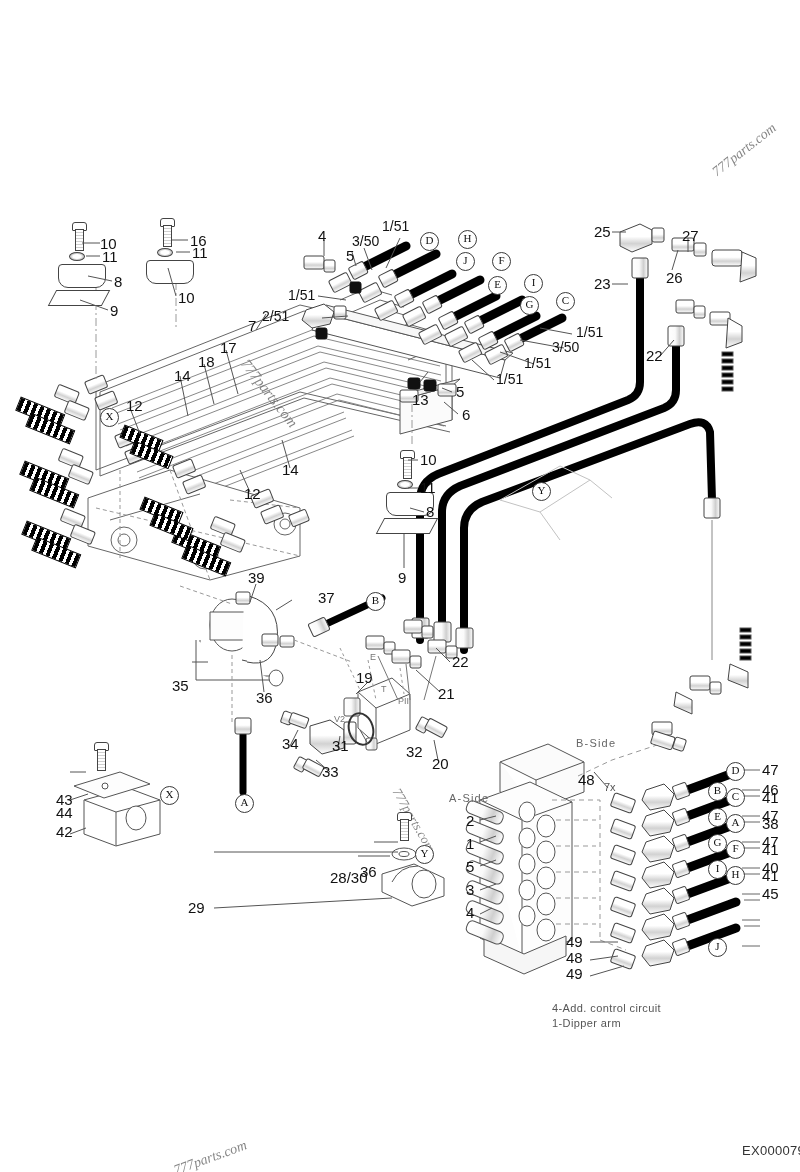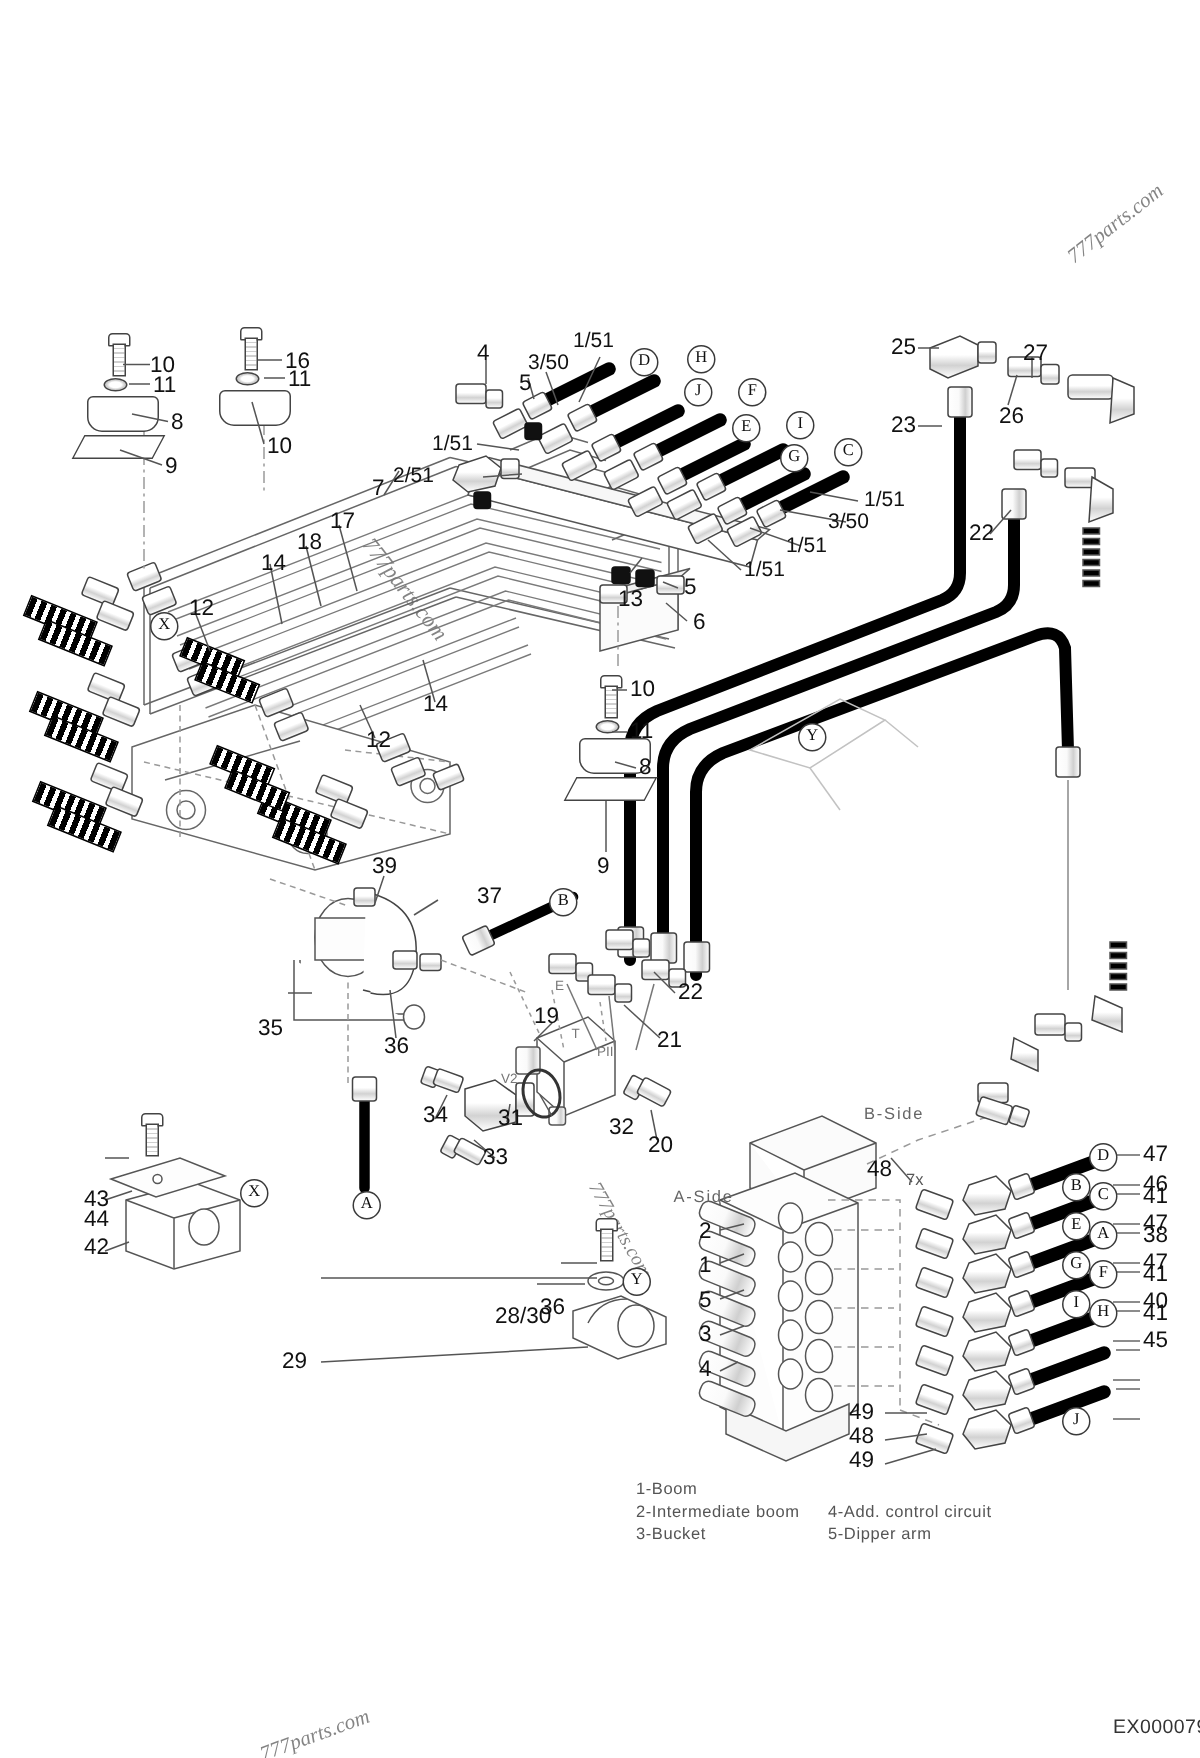--- a/index.html
+++ b/index.html
@@ -756,25 +756,20 @@
   <div class="lbl" style="left:762px;top:868px;">41</div>
 
   <div class="balloon" style="left:708px;top:938px;">J</div>
   <div class="lbl" style="left:762px;top:886px;">45</div>
 
   <div class="porttxt" style="left:370px;top:652px;">E</div>
   <div class="porttxt" style="left:381px;top:684px;">T</div>
   <div class="porttxt" style="left:398px;top:696px;">PII</div>
   <div class="porttxt" style="left:334px;top:714px;">V2</div>
 
-  <div class="legend" style="left:424px;top:986px;">
-    <div>1-Boom</div>
-    <div>2-Intermediate boom</div>
-    <div>3-Bucket</div>
-  </div>
   <div class="legend" style="left:552px;top:1001px;">
     <div>4-Add. control circuit</div>
-    <div>5-Dipper arm</div>
+    <div>1-Dipper arm</div>
   </div>
 
   <div class="docid" style="left:742px;top:1143px;">EX000079</div>
 
 </div>
 
 </body></html>

